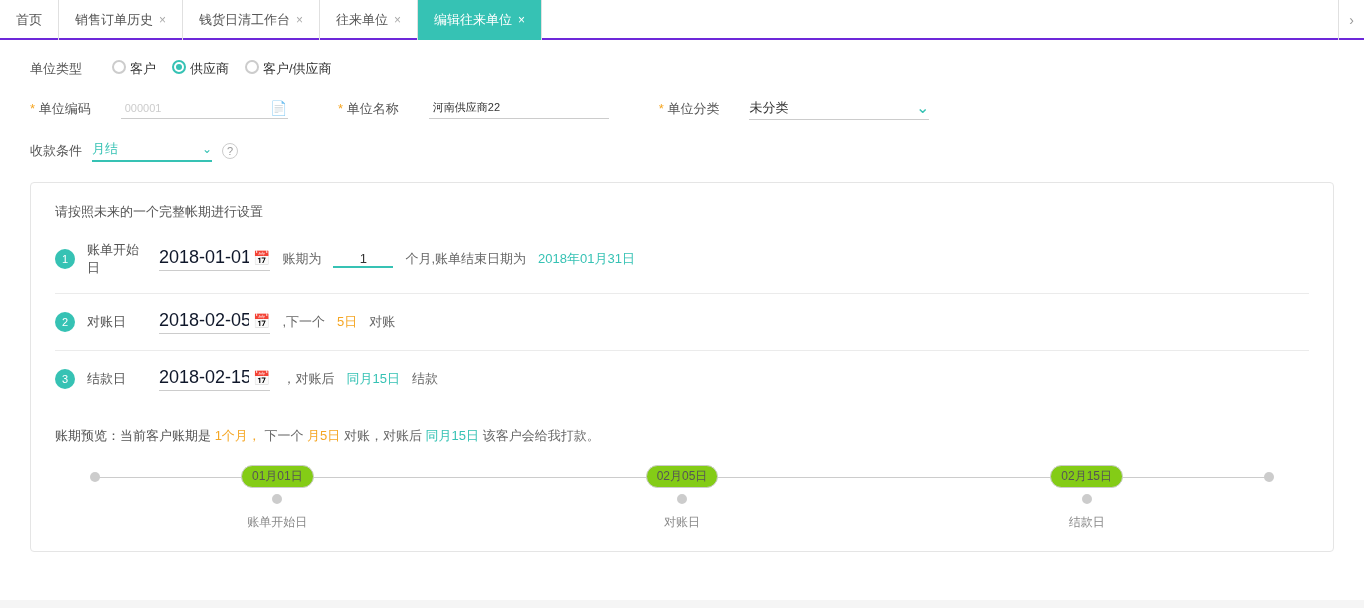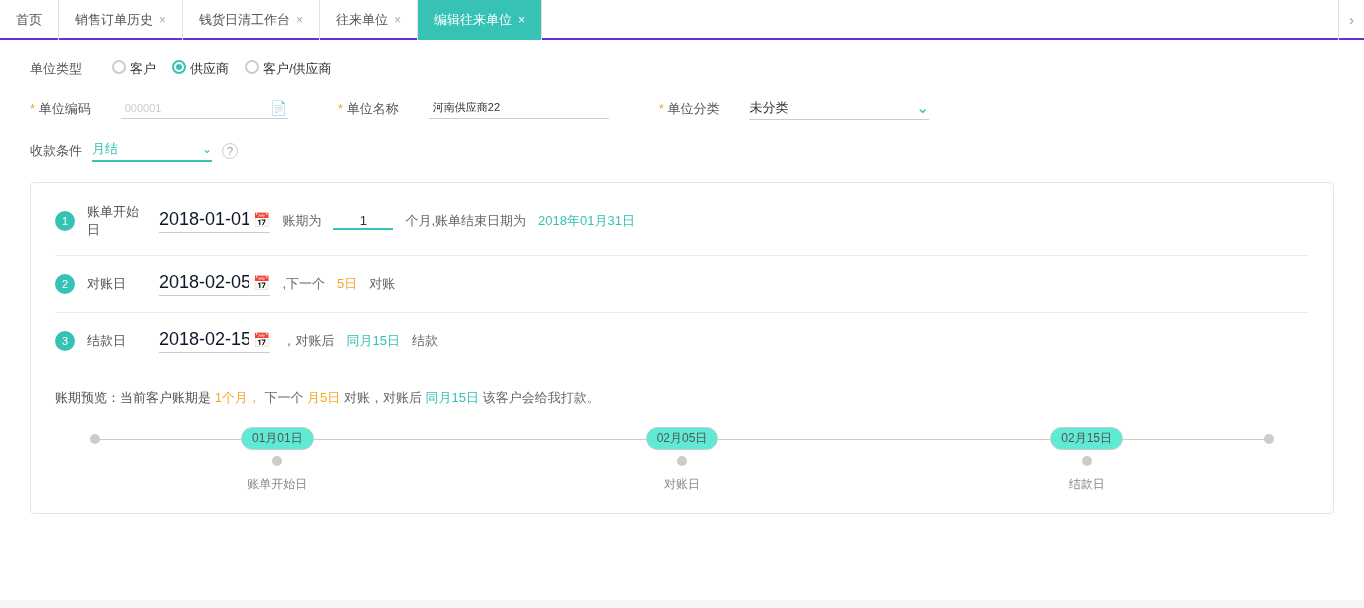--- a/index.html
+++ b/index.html
@@ -291,21 +291,21 @@
       position: relative;
       z-index: 2;
     }
     .tl-point {
       display: flex;
       flex-direction: column;
       align-items: center;
       gap: 6px;
     }
     .tl-bubble {
-      background: #5eead4;
+      background: #84cc16;
       border: 1px solid #ccc;
       border-radius: 12px;
       padding: 2px 10px;
       font-size: 12px;
       color: #555;
       white-space: nowrap;
     }
     .tl-circle {
       width: 10px;
       height: 10px;
@@ -398,20 +398,21 @@
   <div class="payment-row">
     <span class="form-label">收款条件</span>
     <div class="payment-select">
       <span class="value">月结</span>
       <span class="arrow">⌄</span>
     </div>
     <div class="help-icon">?</div>
   </div>
 
   <div class="panel">
+    <div class="panel-title">请按照未来的一个完整帐期进行设置</div>
 
     <div class="timeline-row">
       <span class="step-num">1</span>
       <span class="step-label">账单开始日</span>
       <div class="date-input-wrap">
         <input type="text" value="2018-01-01" style="">
         <span class="cal-icon">📅</span>
       </div>
       <span class="text-gray">账期为</span>
       <input type="text" class="period-input" value="1" style="">

